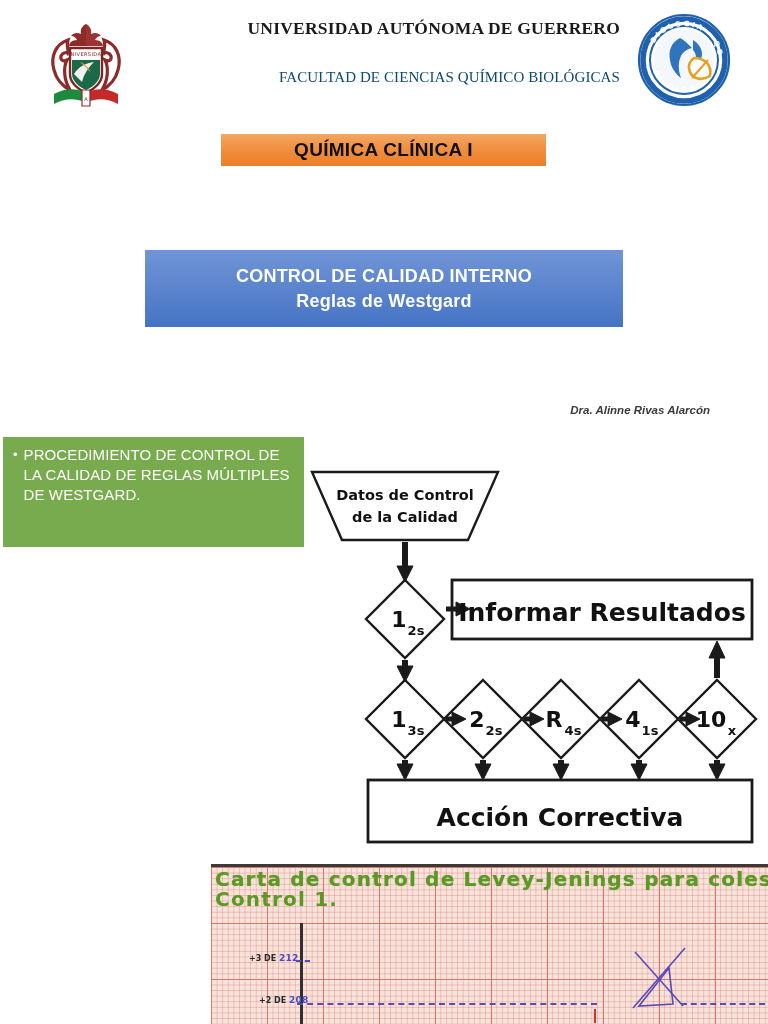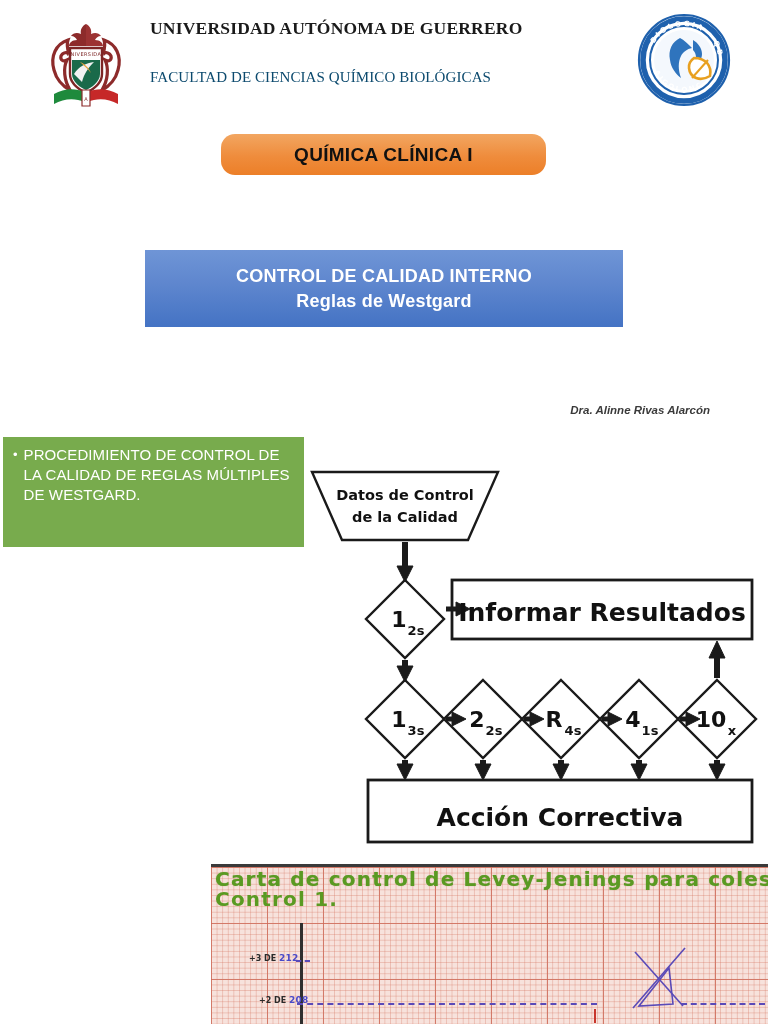--- a/index.html
+++ b/index.html
@@ -28,21 +28,21 @@
   }
   #qbp-seal {
     position: absolute;
     left: 636px; top: 12px;
     width: 96px; height: 96px;
   }
   #header-titles {
     position: absolute;
     left: 150px; top: 18px;
     width: 470px;
-    text-align: left;
+    text-align: right;
   }
   #university-name {
     font-family: "Liberation Serif", serif;
     font-weight: bold;
     font-size: 17.5px;
     letter-spacing: .2px;
     color: #1a1a1a;
     white-space: nowrap;
   }
   #faculty-name {
@@ -51,26 +51,25 @@
     letter-spacing: .1px;
     color: #0c4a6e;
     margin-top: 30px;
     white-space: nowrap;
   }
 
   
   #course-box {
     position: absolute;
     left: 221px; top: 134px;
-    width: 325px; height: 41px;
+    width: 325px; height: 32px;
     background: linear-gradient(180deg, #f2a661 0%, #ef8c3c 55%, #ec7f28 100%);
     display: flex;
     align-items: center;
     justify-content: center;
-    border-radius: 14px;
   }
   #course-title {
     font-size: 19px;
     font-weight: bold;
     color: #111111;
     letter-spacing: .3px;
   }
 
   
   #topic-box {

